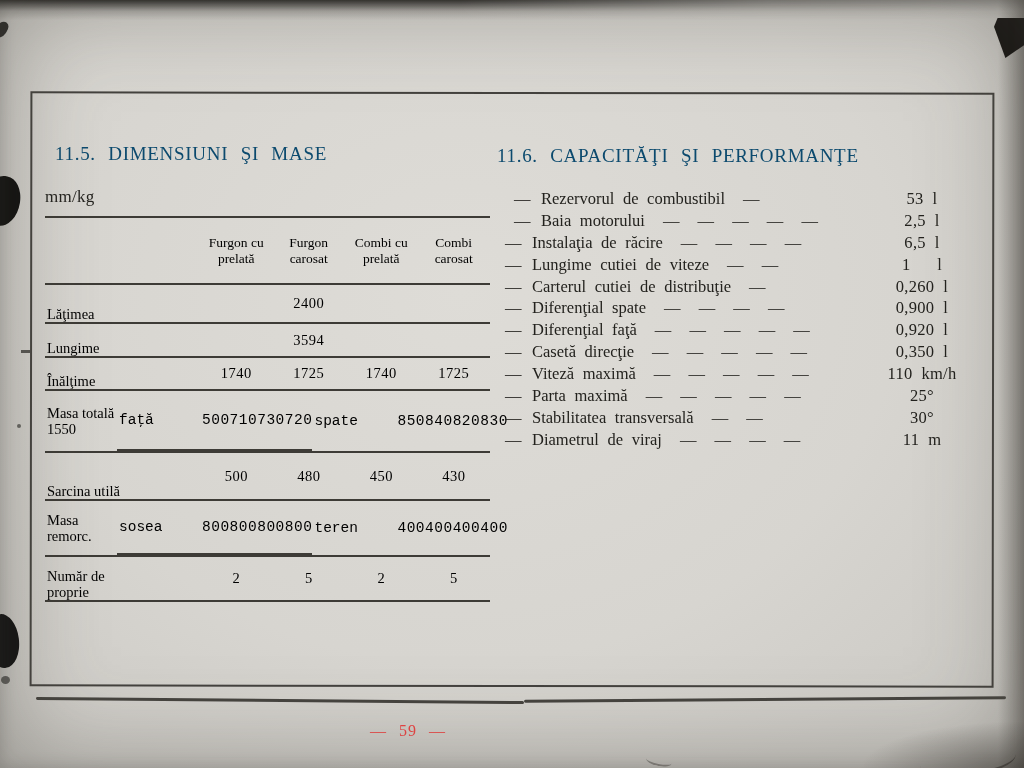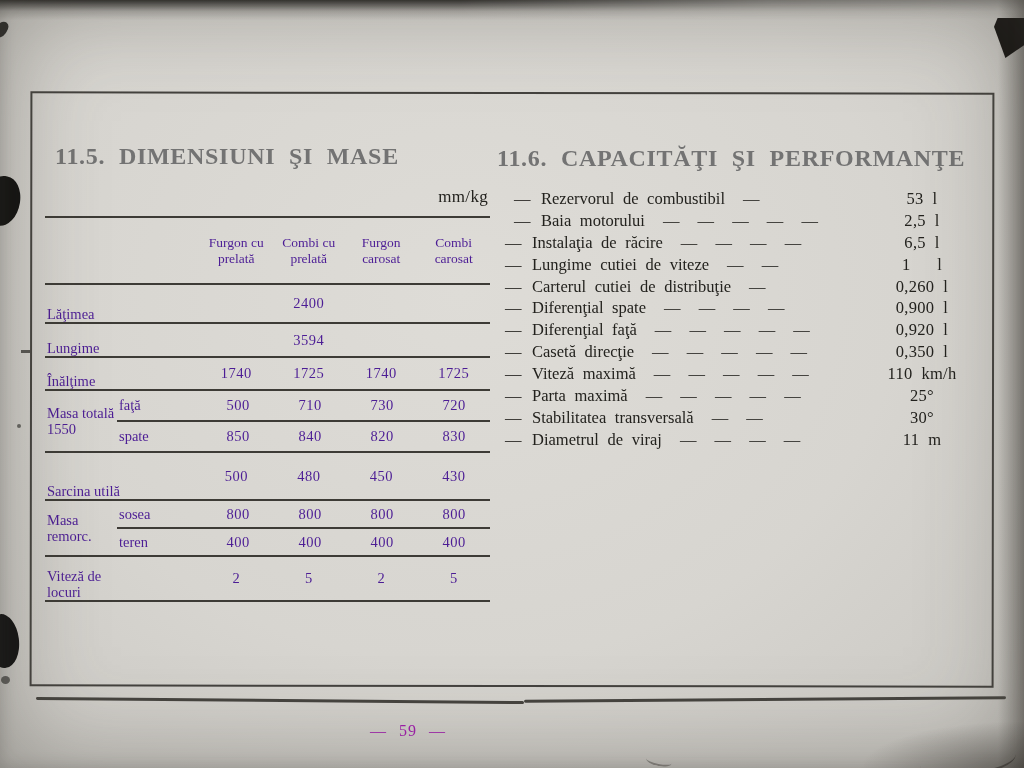--- a/index.html
+++ b/index.html
@@ -36,51 +36,51 @@
   .tick-b{position:absolute;left:646px;bottom:2px;width:26px;height:8px;
     border-bottom:2px solid rgba(42,40,36,.4);border-radius:50%;transform:rotate(11deg);}
   
   .page-box{position:absolute;left:30px;top:92px;width:960px;height:591px;
     border:2.5px solid #44423e;transform:rotate(.08deg);}
   .bline-l{position:absolute;left:36px;top:699px;width:488px;height:2.5px;background:#46443f;
     transform:rotate(.5deg);border-radius:2px;}
   .bline-r{position:absolute;left:524px;top:698px;width:482px;height:2.5px;background:#46443f;
     transform:rotate(-.4deg);border-radius:2px;}
   
-  .title{position:absolute;font-size:24px;font-weight:700;letter-spacing:.7px;word-spacing:7px;color:#737373;white-space:nowrap;}
+  .title{position:absolute;font-size:19px;font-weight:400;letter-spacing:.7px;word-spacing:7px;color:#0c4a6e;white-space:nowrap;}
   .title-left{left:55px;top:143px;}
   .title-right{left:497px;top:145px;}
-  .unit{position:absolute;left:45px;top:187px;width:443px;text-align:right;font-size:17px;letter-spacing:.3px;}
-  
-  .dims{position:absolute;left:45px;top:216px;width:445px;font-size:14.5px;color:#4c1d95;}
+  .unit{position:absolute;left:45px;top:187px;width:443px;font-size:17px;letter-spacing:.3px;}
+  
+  .dims{position:absolute;left:45px;top:216px;width:445px;font-size:14.5px;color:#000000;}
   .trow{border-bottom:2.2px solid #3d3b36;display:grid;grid-template-columns:155px repeat(4,1fr);}
   .thead{border-top:2.4px solid #3d3b36;border-bottom:2.4px solid #3d3b36;height:65px;}
   .thead .hcell{display:flex;align-items:center;justify-content:center;text-align:center;
     font-size:13.5px;line-height:1.18;padding:2px 3px;}
   .lbl{display:flex;align-items:flex-end;padding-left:2px;line-height:1.12;}
   .lbl span{display:inline-block;width:80px;}
   .val{display:flex;align-items:center;justify-content:center;letter-spacing:.5px;}
   .compound{display:flex;border-bottom:2.2px solid #3d3b36;}
   .compound .clbl{width:70px;flex:none;display:flex;align-items:center;padding-left:2px;line-height:1.12;}
   .compound .clbl span{width:70px;display:inline-block;}
-  .subblock{flex:1;display:flex;flex-direction:column;}
+  .subblock{flex:1;display:flex;flex-direction:row;font-family:Liberation Mono, monospace;}
   .subrow{flex:1;display:grid;grid-template-columns:85px repeat(4,1fr);}
   .subrow:first-child{border-bottom:2px solid #3d3b36;}
   .sub{display:flex;align-items:center;padding-left:2px;}
   
   .caps{position:absolute;left:505px;top:189px;width:460px;font-size:16.5px;color:#23221e;}
   .cap-item{height:21.9px;display:flex;align-items:baseline;word-spacing:4.5px;white-space:nowrap;}
   .cap-item:nth-child(-n+2){padding-left:9px;}
   .cap-bullet{width:27px;flex:none;}
   .cap-label{margin-right:12px;flex:none;}
   .cap-leader{flex:1;overflow:hidden;white-space:nowrap;word-spacing:14px;padding:0 6px;color:#2a2925;}
   .cap-value{width:86px;flex:none;letter-spacing:.3px;text-align:center;}
   
   .footer{position:absolute;left:0;top:722px;width:816px;text-align:center;
-    font-size:16px;letter-spacing:1px;word-spacing:7px;color:#a21caf;}
+    font-size:16px;letter-spacing:1px;word-spacing:7px;color:#ef4444;}
 </style>
 </head>
 <body>
 
 <div class="top-shadow"></div>
 <div class="right-shadow"></div>
 <div class="corner-br"></div>
 <div class="wedge"></div>
 <div class="hole1"></div>
 <div class="hole2"></div>
@@ -96,22 +96,22 @@
 <div class="bline-r"></div>
 
 <div class="title title-left">11.5. DIMENSIUNI ŞI MASE</div>
 <div class="title title-right">11.6. CAPACITĂŢI ŞI PERFORMANŢE</div>
 <div class="unit">mm/kg</div>
 
 <div class="dims">
   <div class="trow thead">
     <div class="hcell"></div>
     <div class="hcell">Furgon cu prelată</div>
+    <div class="hcell">Furgon carosat</div>
     <div class="hcell">Combi cu prelată</div>
-    <div class="hcell">Furgon carosat</div>
     <div class="hcell">Combi carosat</div>
   </div>
 
   <div class="trow" style="height:37px">
     <div class="lbl">
         <span>Lăţimea</span>
       </div>
     <div class="val"></div>
     <div class="val">2400</div>
     <div class="val"></div>
@@ -188,21 +188,21 @@
         <div class="val">400</div>
         <div class="val">400</div>
         <div class="val">400</div>
         <div class="val">400</div>
       </div>
     </div>
   </div>
 
   <div class="trow" style="height:43px">
     <div class="lbl">
-        <span>Viteză de locuri</span>
+        <span>Număr de proprie</span>
       </div>
     <div class="val">2</div>
     <div class="val">5</div>
     <div class="val">2</div>
     <div class="val">5</div>
   </div>
 </div>
 
 <div class="caps">
   <div class="cap-item">

